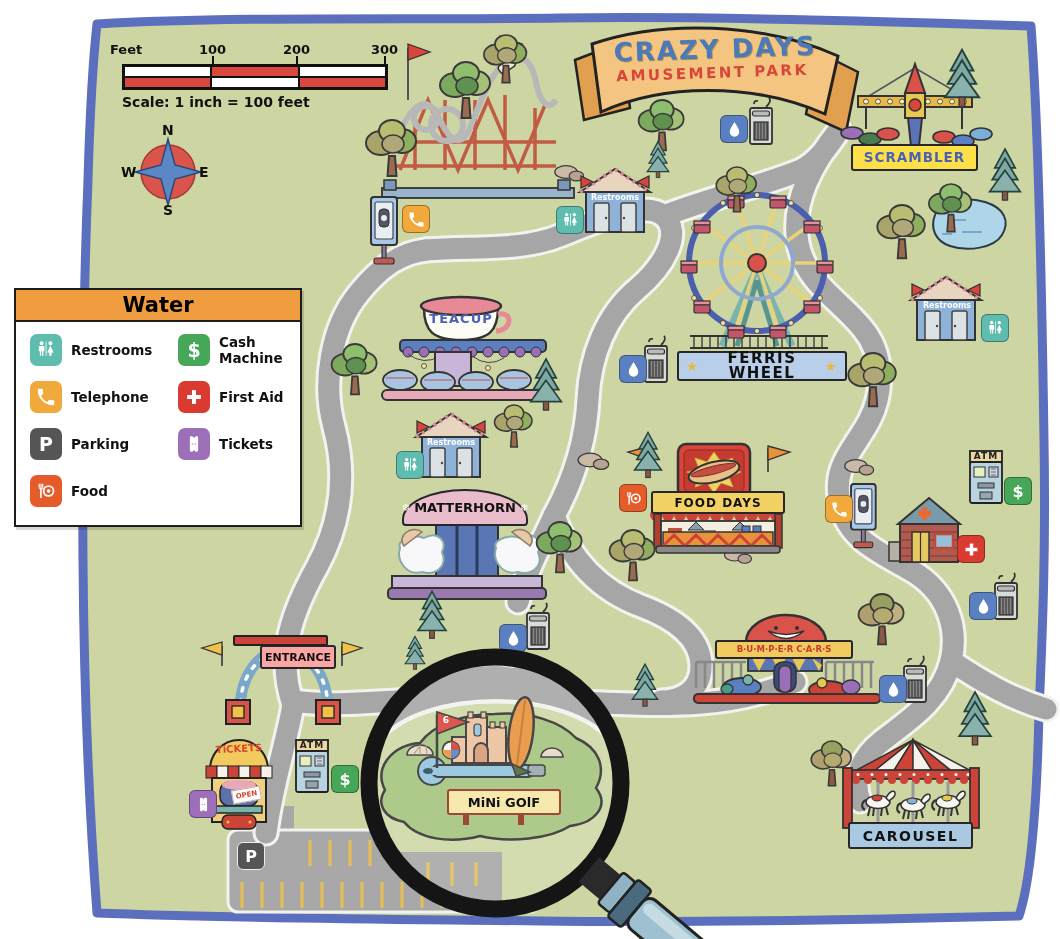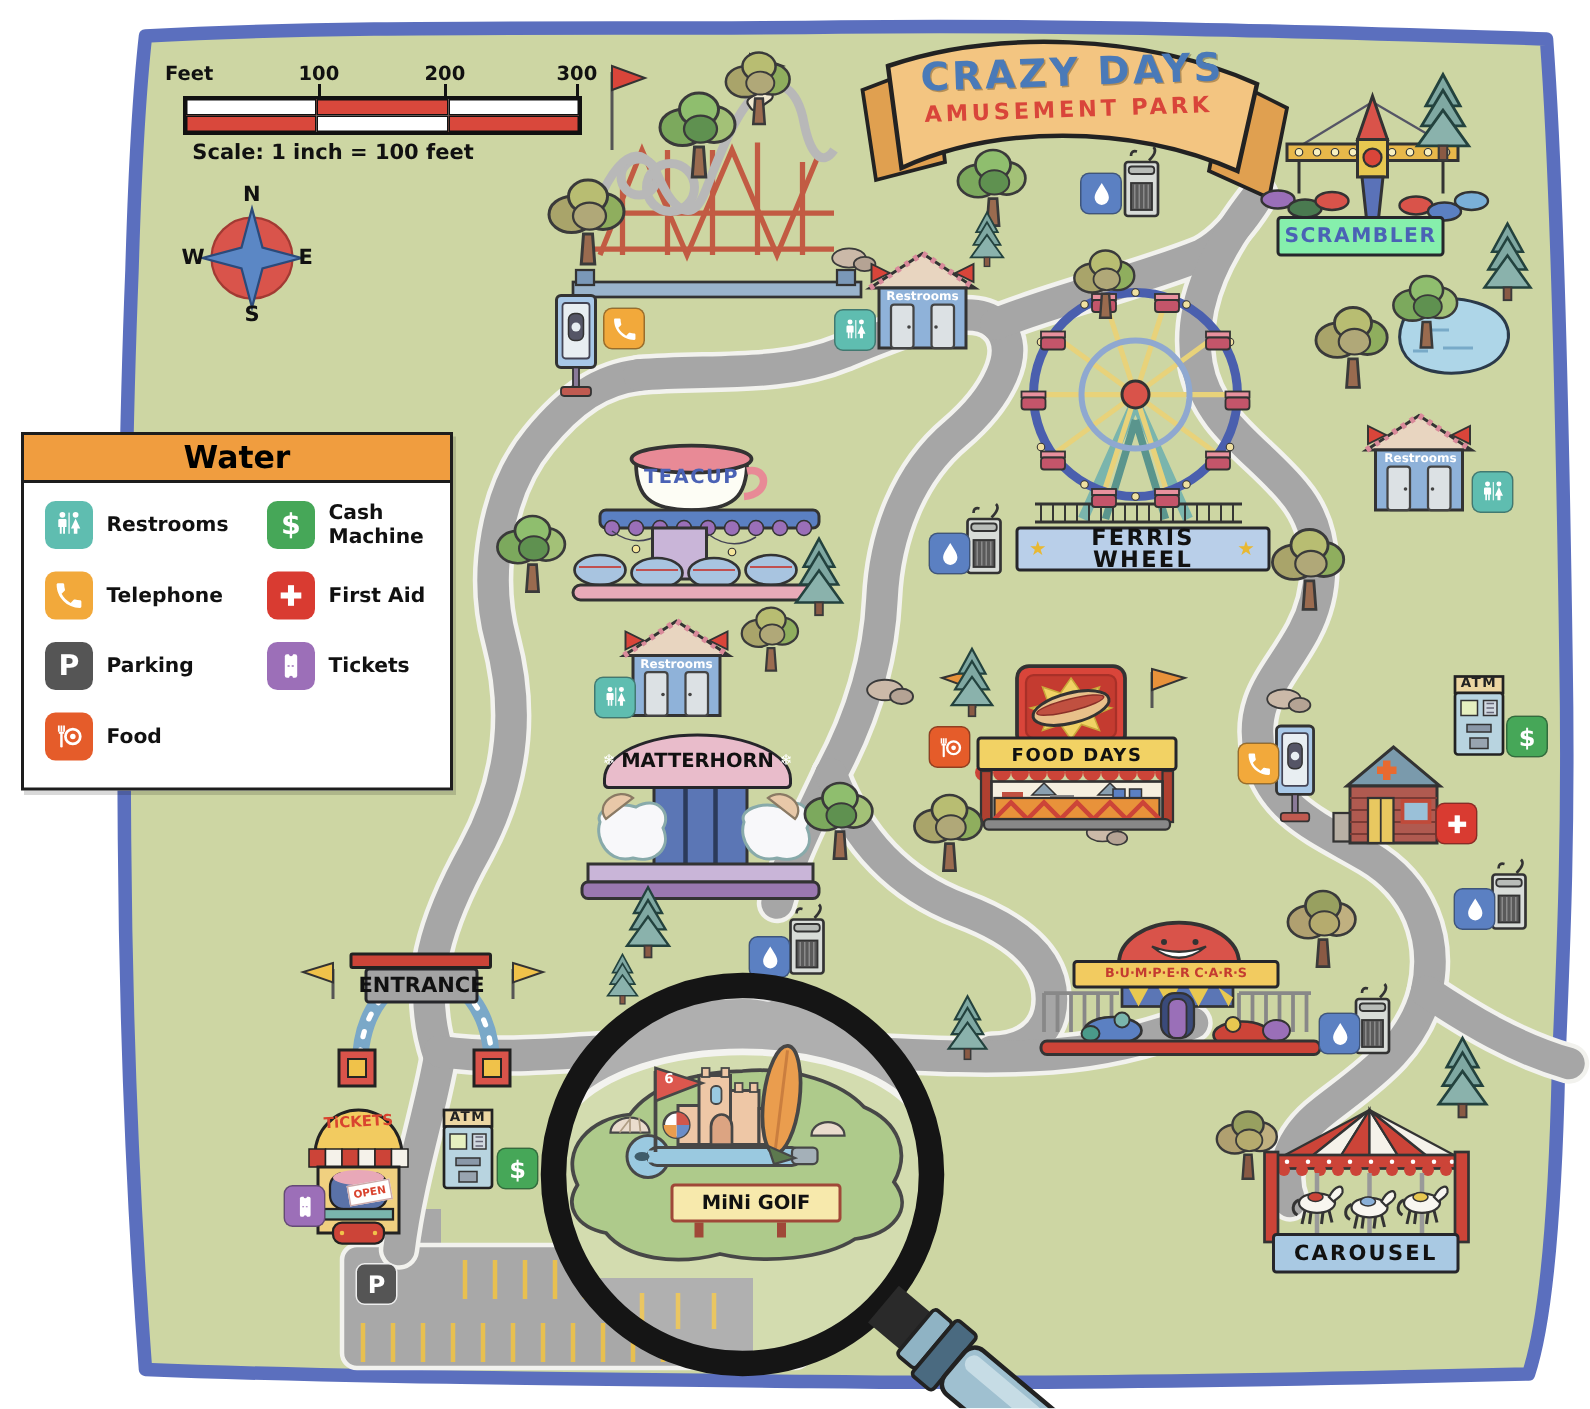--- a/index.html
+++ b/index.html
@@ -636,21 +636,21 @@
   <span class="tick" style="left:296px;top:56px;"></span>
   <span class="tick" style="left:384px;top:56px;"></span>
   <div id="bar">
     <div class="seg-w"></div>
         <div class="seg-r"></div>
         <div class="seg-w"></div>
     <div class="seg-r"></div>
         <div class="seg-w"></div>
         <div class="seg-r"></div>
   </div>
-  <div class="plain" style="left:122px;top:95px;width:200px;text-align:center;font-size:14px;color:#111;">Scale: 1 inch = 100 feet</div>
+  <div class="plain" style="left:122px;top:95px;width:200px;text-align:left;font-size:14px;color:#111;">Scale: 1 inch = 100 feet</div>
 </div>
 
 <div>
   <span class="plain" style="left:162px;top:123px;font-size:14px;color:#111;">N</span>
   <span class="plain" style="left:199px;top:165px;font-size:14px;color:#111;">E</span>
   <span class="plain" style="left:163px;top:203px;font-size:14px;color:#111;">S</span>
   <span class="plain" style="left:121px;top:165px;font-size:14px;color:#111;">W</span>
 </div>
 
 <div id="legend">
@@ -704,36 +704,36 @@
       <span class="lg-ic" style="background:#e55c2a">
             <svg viewBox="0 0 24 24">
               <use href="#sym-food"></use>
             </svg>
           </span>
       <span class="lg-lb">Food</span>
     </div>
   </div>
 </div>
 
-<div class="sign" style="left:851px;top:144px;width:112px;height:27px;background:#86efac;color:#4a62b5;font-size:13.5px;letter-spacing:1px;">SCRAMBLER</div>
+<div class="sign" style="left:851px;top:144px;width:127px;height:27px;background:#fde047;color:#4a62b5;font-size:13.5px;letter-spacing:1px;">SCRAMBLER</div>
 <div class="plain" style="left:425px;top:312px;width:72px;font-size:13px;color:#4a62b5;letter-spacing:1px;">TEACUP</div>
 <div class="sign" style="left:677px;top:351px;width:170px;height:30px;background:#b9cfe9;font-size:15px;letter-spacing:1.5px;">
   <span class="star">★</span>
       <span>FERRIS WHEEL</span>
       <span class="star">★</span>
 </div>
 <div class="sign" style="left:402px;top:489px;width:126px;height:37px;background:#e9bccb;font-size:13px;border-radius:55% 55% 4px 4px / 90% 90% 4px 4px;">
   <span class="snow">❄</span>
       <span>MATTERHORN</span>
       <span class="snow">❄</span>
 </div>
 <div class="sign" style="left:651px;top:491px;width:134px;height:23px;background:#f2d264;font-size:12px;letter-spacing:1px;">FOOD DAYS</div>
 <div class="sign" style="left:715px;top:640px;width:138px;height:19px;background:#f2cb60;color:#c43b30;font-size:8.5px;">B·U·M·P·E·R  C·A·R·S</div>
 <div class="sign" style="left:848px;top:822px;width:125px;height:27px;background:#a9c9e3;font-size:14px;letter-spacing:1.5px;">CAROUSEL</div>
-<div class="sign" style="left:243px;top:645px;width:76px;height:24px;background:#a3a3a3;font-size:14px;">ENTRANCE</div>
+<div class="sign" style="left:260px;top:645px;width:76px;height:24px;background:#fca5a5;font-size:11px;">ENTRANCE</div>
 <div class="abs" style="left:233px;top:635px;width:95px;height:11px;background:#cc4438;border:2px solid #222;border-radius:2px;box-sizing:border-box;"></div>
 
 <div class="plain" style="left:213px;top:744px;width:52px;font-size:10px;color:#d9442f;transform:rotate(-3deg);">TiCKETS</div>
 <div class="plain" style="left:232px;top:788px;width:27px;height:12px;background:#fff;color:#d9442f;font-size:7px;line-height:12px;transform:rotate(-10deg);border:1px solid #caa;">OPEN</div>
 <div class="plain" style="left:296px;top:741px;width:32px;font-size:9px;color:#222;letter-spacing:1px;">ATM</div>
 <div class="plain" style="left:970px;top:452px;width:32px;font-size:9px;color:#222;letter-spacing:1px;">ATM</div>
 <div class="bl" style="left:586px;top:194px;width:58px;font-size:8px;">Restrooms</div>
 <div class="bl" style="left:422px;top:439px;width:58px;font-size:8px;">Restrooms</div>
 <div class="bl" style="left:917px;top:302px;width:60px;font-size:8px;">Restrooms</div>
 

